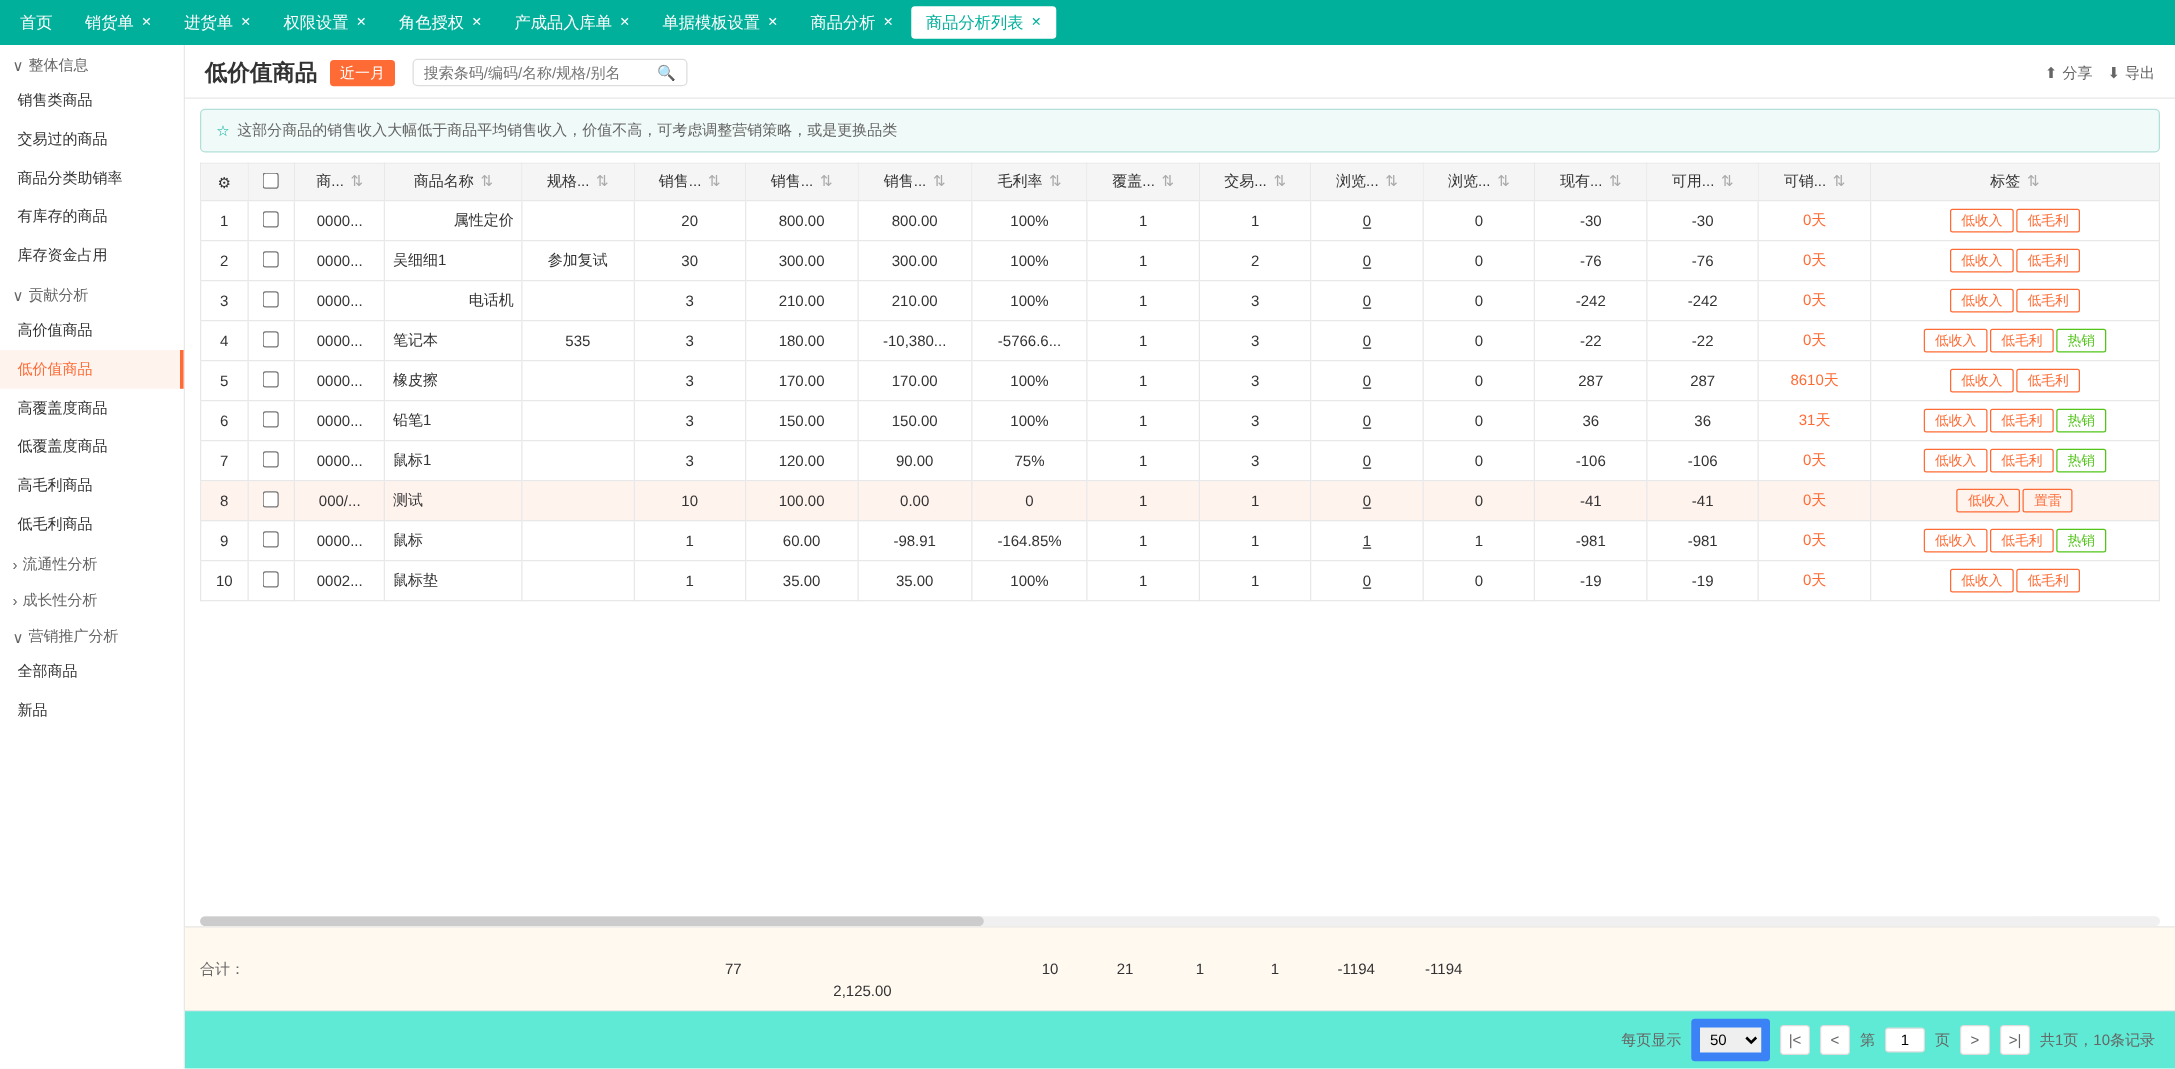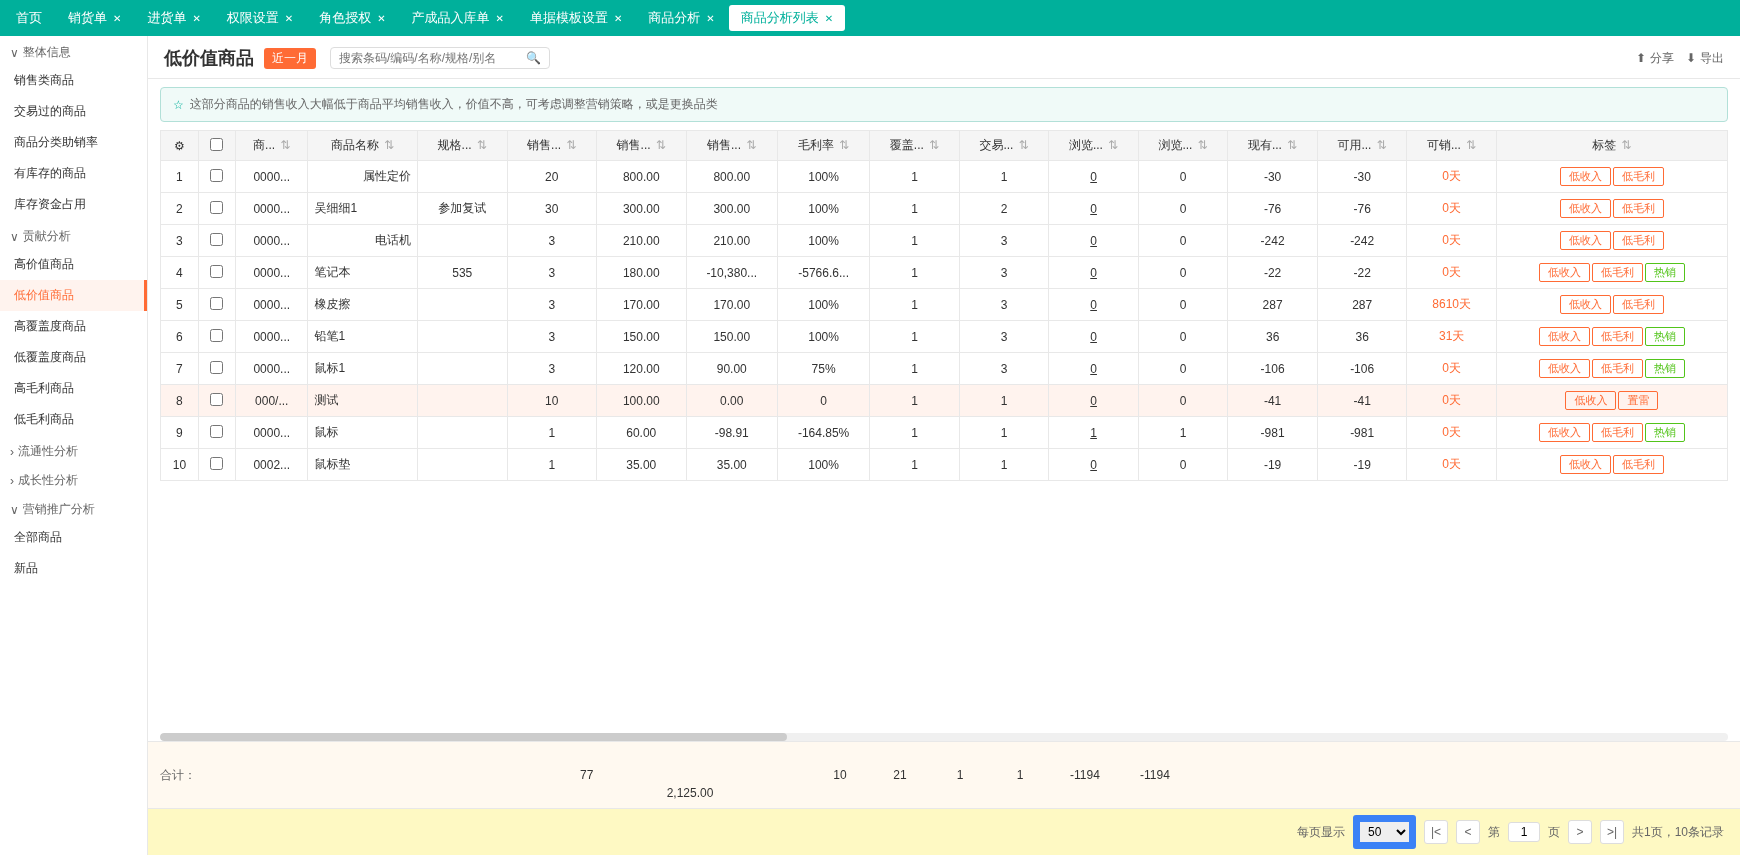--- a/index.html
+++ b/index.html
@@ -185,21 +185,21 @@
     .footer-label { width: 60px; color: #666; }
 
     
     .pagination-bar {
       border-top: 1px solid #e8e8e8;
       padding: 6px 16px;
       display: flex;
       align-items: center;
       justify-content: flex-end;
       gap: 8px;
-      background: #fef9c3;
+      background: #5eead4;
     }
     .page-size-label { color: #666; }
     .page-size-select {
       border: 7px solid #3b82f6;
       border-radius: 3px;
       padding: 2px 4px;
       font-size: 12px;
     }
     .page-btn {
       width: 24px; height: 24px;

